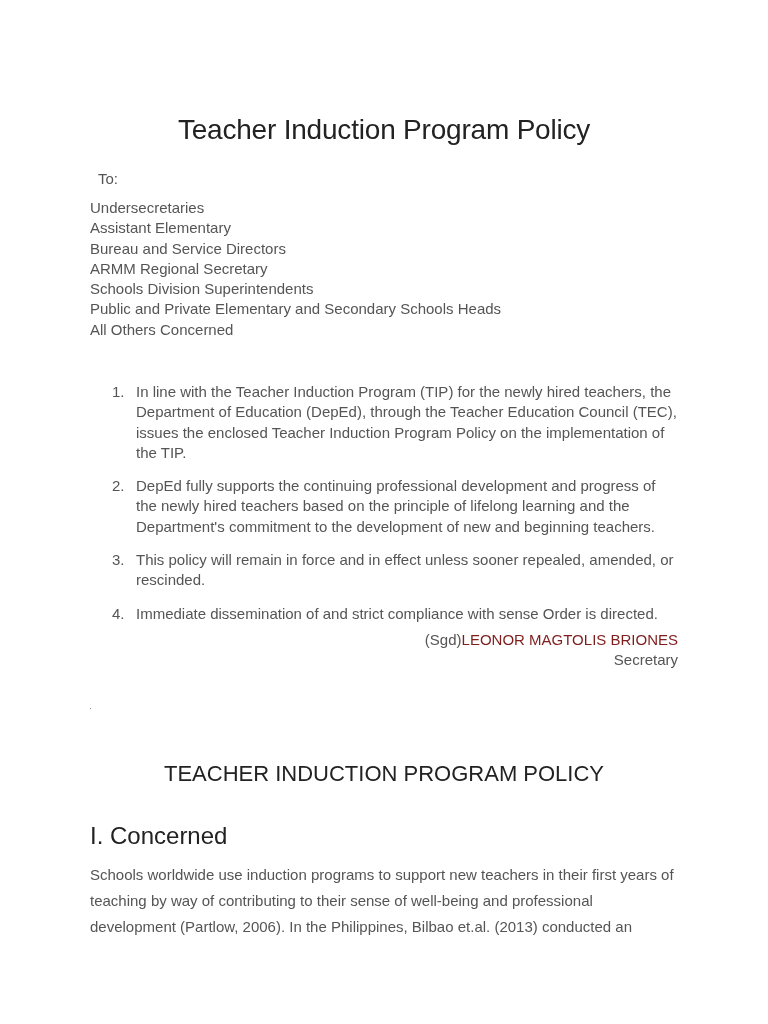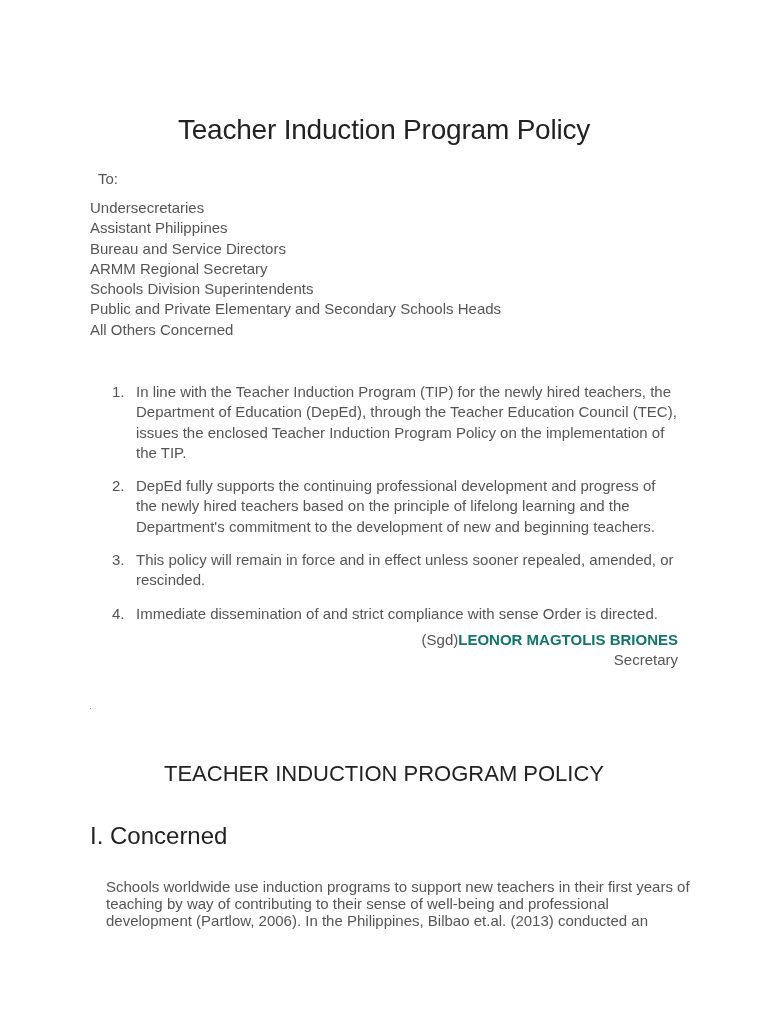--- a/index.html
+++ b/index.html
@@ -10,37 +10,37 @@
              font-size: 28px; color: #222222; font-weight: normal; margin: 0;
              font-family: "Liberation Sans", sans-serif; letter-spacing: -0.2px; }
     .to { position: absolute; top: 161px; left: 0; font-size: 15px; line-height: 20px; margin: 8px; }
     .recipients { position: absolute; top: 198px; left: 0; margin: 0; padding: 0; list-style: none;
                   font-size: 15px; line-height: 20.3px; }
     .items { position: absolute; top: 382px; left: 0; width: 588px; margin: 0; padding: 0; list-style: none;
              font-size: 15px; line-height: 20.3px; }
     .items li { position: relative; padding-left: 46px; margin-bottom: 13px; }
     .items .num { position: absolute; left: 22px; top: 0; }
     .sig { position: absolute; top: 630px; right: 0; text-align: right; font-size: 15px; line-height: 20.3px; }
-    .sig b { font-weight: bold; color: #0f766e; }
+    .sig b { font-weight: normal; color: #7f1d1d; }
     .dot { position: absolute; top: 708px; left: 0; width: 1px; height: 1px; background: #999; }
     .title2 { position: absolute; top: 761px; left: 0; width: 588px; text-align: center;
               font-size: 22px; color: #222222; margin: 0; font-weight: normal; }
     .h2 { position: absolute; top: 822px; left: 0; font-size: 24px; color: #222222; margin: 0; font-weight: normal; }
-    .para { position: absolute; top: 862px; left: 0; width: 588px; margin: 16px; font-size: 15px; line-height: 17px; }
+    .para { position: absolute; top: 862px; left: 0; width: 588px; margin: 0; font-size: 15px; line-height: 26px; }
   </style>
 </head>
 <body>
 
 <div class="page">
   <h1 class="title">Teacher Induction Program Policy</h1>
   <p class="to">To:</p>
 
   <ul class="recipients">
     <li>Undersecretaries</li>
-    <li>Assistant Philippines</li>
+    <li>Assistant Elementary</li>
     <li>Bureau and Service Directors</li>
     <li>ARMM Regional Secretary</li>
     <li>Schools Division Superintendents</li>
     <li>Public and Private Elementary and Secondary Schools Heads</li>
     <li>All Others Concerned</li>
   </ul>
 
   <ol class="items">
     <li>
       <span class="num">1.</span>

